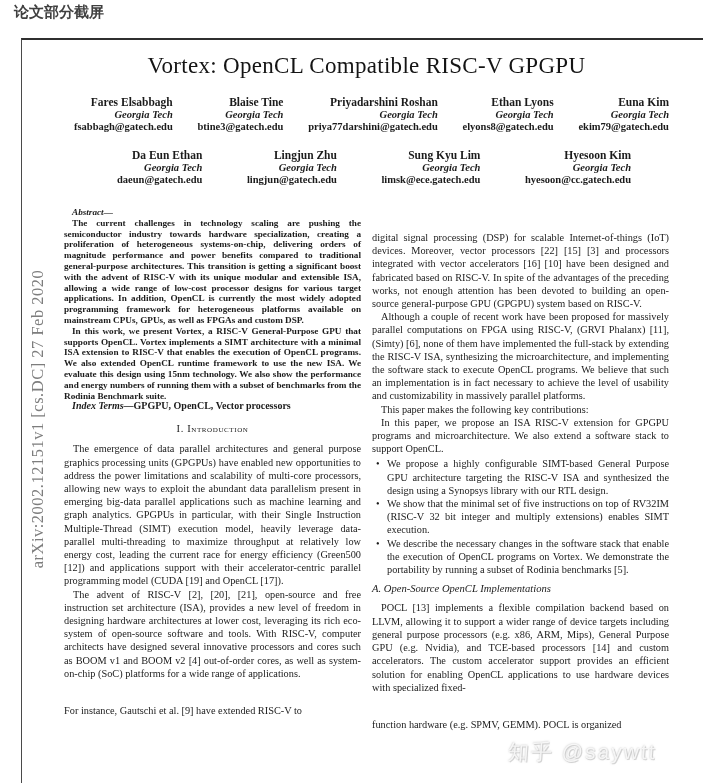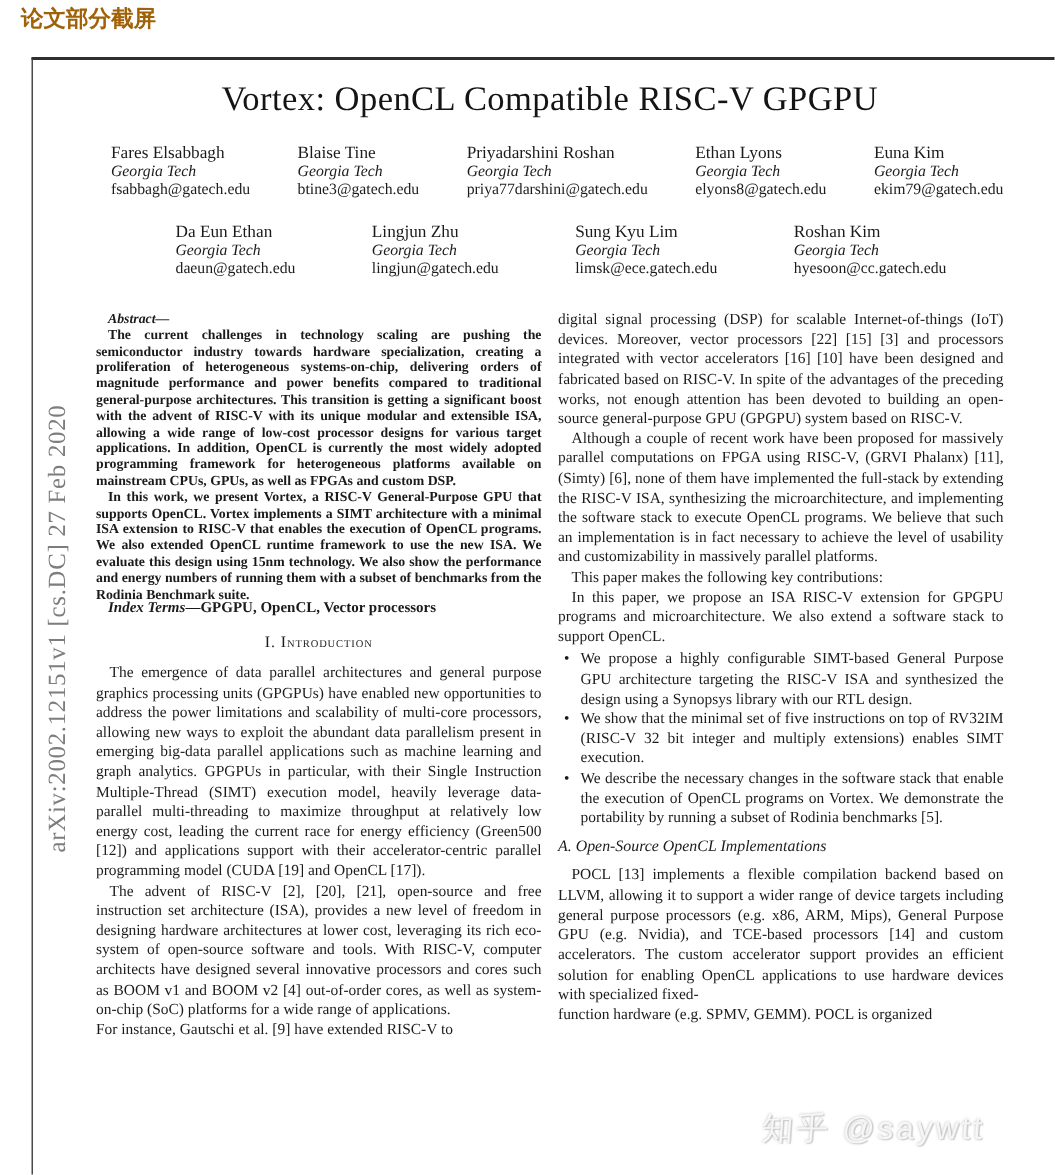--- a/index.html
+++ b/index.html
@@ -8,59 +8,59 @@
     position: relative;
     width: 703px; height: 783px;
     overflow: hidden;
     background: #ffffff;
     font-family: "Liberation Serif", serif;
     color: #1b1b1b;
   }
   .shot-title {
     position: absolute; top: 3px; left: 14px;
     font-family: "Liberation Sans", sans-serif;
-    font-size: 15px; font-weight: bold; color: #a16207;
+    font-size: 15px; font-weight: bold; color: #404040;
   }
   .page {
     position: absolute; top: 38px; left: 21px;
     width: 690px; height: 900px;
     background: #fff;
     border-top: 2px solid #2f2f2f;
     border-left: 1px solid #4a4a4a;
     overflow: hidden;
   }
   .paper-title {
     margin-top: 13px;
     text-align: center;
     font-size: 23px;
     letter-spacing: 0.3px;
     color: #141414;
   }
   .authors-row { display: flex; }
   .row1 { margin-top: 17px; padding: 0 42px 0 52px; justify-content: space-between; }
   .row2 { margin-top: 17px; padding: 0 80px 0 95px; justify-content: space-between; }
-  .author { text-align: left; }
+  .author { text-align: right; font-weight: bold; }
   .author .a-name { font-size: 11.5px; }
   .author .a-affil { font-size: 10.5px; font-style: italic; margin-top: 1px; }
   .author .a-email { font-size: 10.5px; margin-top: 1px; }
   .columns {
     display: flex;
     margin-top: 22px;
     padding: 0 40px 0 42px;
     column-gap: 11px;
   }
   .col { width: 297px; text-align: justify; }
   .abstract { font-weight: bold; font-size: 9.2px; line-height: 10.8px; }
   .abstract .abs-label { font-style: italic; text-indent: 8px; }
   .abstract .para { text-indent: 8px; }
   .index-terms { font-weight: bold; font-size: 10px; line-height: 10.8px; text-indent: 8px; }
   .index-terms .it-label { font-style: italic; }
   .bodytext { font-size: 10.3px; line-height: 13.2px; }
   .para { text-indent: 9px; }
-  .cont { text-indent: 0; }
+  .cont { text-indent: 0; margin-top: 24px; }
   .sec-head {
     text-align: center;
     font-variant: small-caps;
     letter-spacing: 0.6px;
     font-size: 10.6px;
     margin: 10px 0 7px 0;
     text-indent: 0;
   }
   .subsec-head { font-style: italic; font-size: 10.6px; margin: 6px 0 6px 0; text-align: left; }
   ul.contribs { list-style: none; margin: 2px 0 2px 4px; }
@@ -137,21 +137,21 @@
       <div class="a-name">Lingjun Zhu</div>
       <div class="a-affil">Georgia Tech</div>
       <div class="a-email">lingjun@gatech.edu</div>
     </div>
     <div class="author">
       <div class="a-name">Sung Kyu Lim</div>
       <div class="a-affil">Georgia Tech</div>
       <div class="a-email">limsk@ece.gatech.edu</div>
     </div>
     <div class="author">
-      <div class="a-name">Roshan Kim</div>
+      <div class="a-name">Hyesoon Kim</div>
       <div class="a-affil">Georgia Tech</div>
       <div class="a-email">hyesoon@cc.gatech.edu</div>
     </div>
   </div>
 
   <div class="columns">
 
     <div class="col">
       <div class="abstract">
         <div class="abs-label">Abstract—</div>

